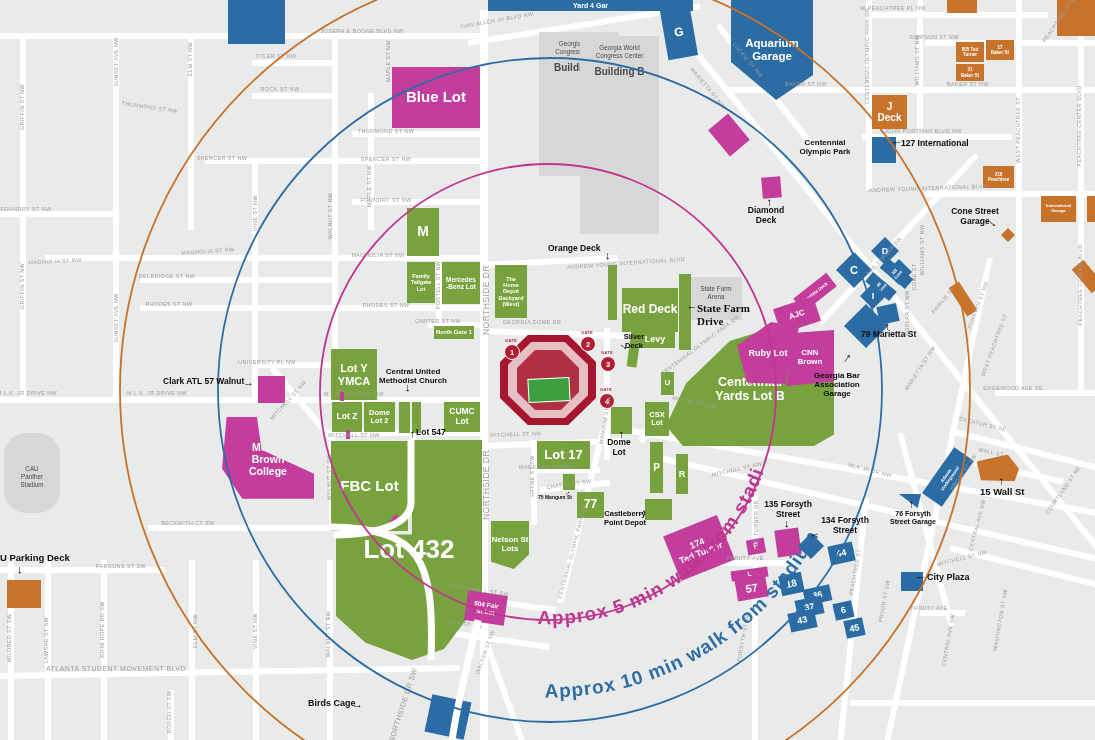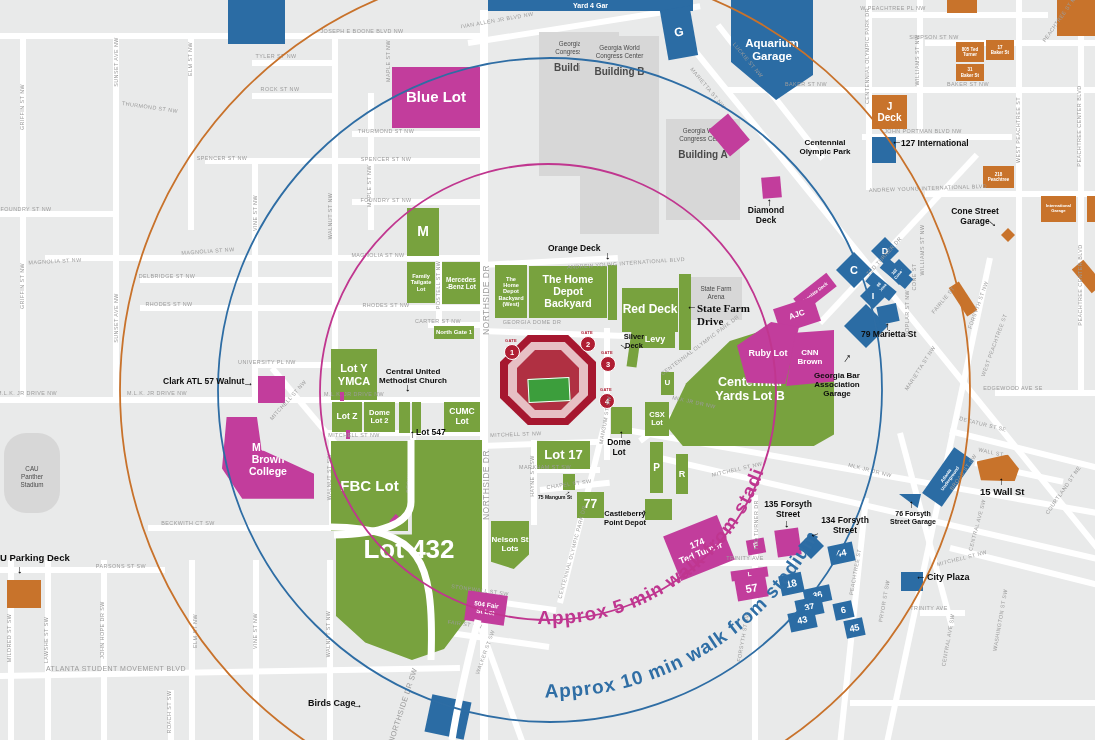--- a/index.html
+++ b/index.html
@@ -109,47 +109,40 @@
     <div class="bldg" style="left: 492px; top: 32px; width: 80px; height: 144px; margin-left: 47px;">
       <span class="bt">Georgia World
 Congress Center</span>
       <span class="bt2">Building C</span>
     </div>
     <div class="bldg" style="left: 580px; top: 36px; width: 79px; height: 198px;">
       <span class="bt">Georgia World
 Congress Center</span>
       <span class="bt2">Building B</span>
     </div>
-    <div class="bldg" style="left: 666px; top: 119px; width: 74px; height: 101px;">
-      <span class="bt">Georgia World
-Congress Center</span>
-      <span class="bt2">Building A</span>
-    </div>
     <div class="bldg" style="left: 690px; top: 277px; width: 52px; height: 43px;">
       <span class="bt">State Farm
 Arena</span>
     </div>
     <div class="bldg" style="left: 4px; top: 433px; width: 56px; height: 80px; border-radius: 22px; justify-content: center;">
       <span class="bt">CAU
 Panther
 Stadium</span>
     </div>
     <div class="lot c-green" style="left: 407px; top: 208px; width: 32px; height: 48px; font-size: 14px;"><span>M</span></div>
     <div class="lot c-green" style="left: 407px; top: 262px; width: 28px; height: 41px; font-size: 5.6px;"><span>Family
 Tailgate
 Lot</span></div>
     <div class="lot c-green" style="left: 442px; top: 262px; width: 38px; height: 42px; font-size: 6.5px;"><span>Mercedes
 -Benz Lot</span></div>
     <div class="lot c-green" style="left: 495px; top: 265px; width: 32px; height: 53px; font-size: 5.6px;"><span>The
 Home
 Depot
 Backyard
 (West)</span></div>
-    <div class="lot c-green" style="left: 529px; top: 266px; width: 78px; height: 52px; font-size: 10.5px;"><span>The Home
-Depot Backyard</span></div>
     <div class="lot c-green" style="left: 608px; top: 265px; width: 9px; height: 55px; font-size: 8px;"></div>
     <div class="lot c-green" style="left: 622px; top: 288px; width: 56px; height: 44px; font-size: 12px;"><span>Red Deck</span></div>
     <div class="lot c-green" style="left: 635px; top: 330px; width: 40px; height: 18px; font-size: 9px;"><span>Levy</span></div>
     <div class="lot c-green" style="left: 679px; top: 274px; width: 12px; height: 76px; font-size: 8px;"></div>
     <div class="lot c-green" style="left: 629px; top: 331px; width: 10px; height: 36px; font-size: 8px; transform: rotate(8deg);"></div>
     <div class="lot c-green" style="left: 434px; top: 326px; width: 40px; height: 13px; font-size: 6px;"><span>North Gate 1</span></div>
     <div class="lot c-green" style="left: 331px; top: 349px; width: 46px; height: 51px; font-size: 11px;"><span>Lot Y
 YMCA</span></div>
     <div class="lot c-green" style="left: 332px; top: 402px; width: 30px; height: 30px; font-size: 8.5px;"><span>Lot Z</span></div>
     <div class="lot c-green" style="left: 364px; top: 402px; width: 31px; height: 30px; font-size: 7.5px;"><span>Dome

